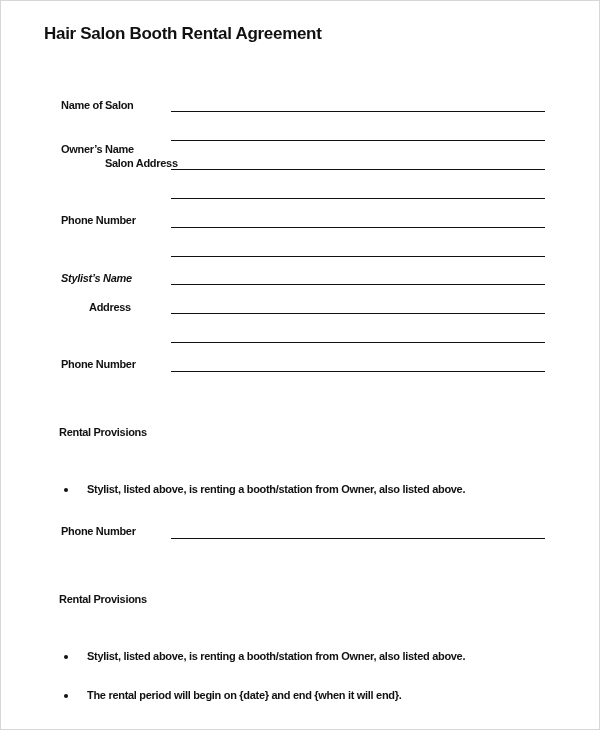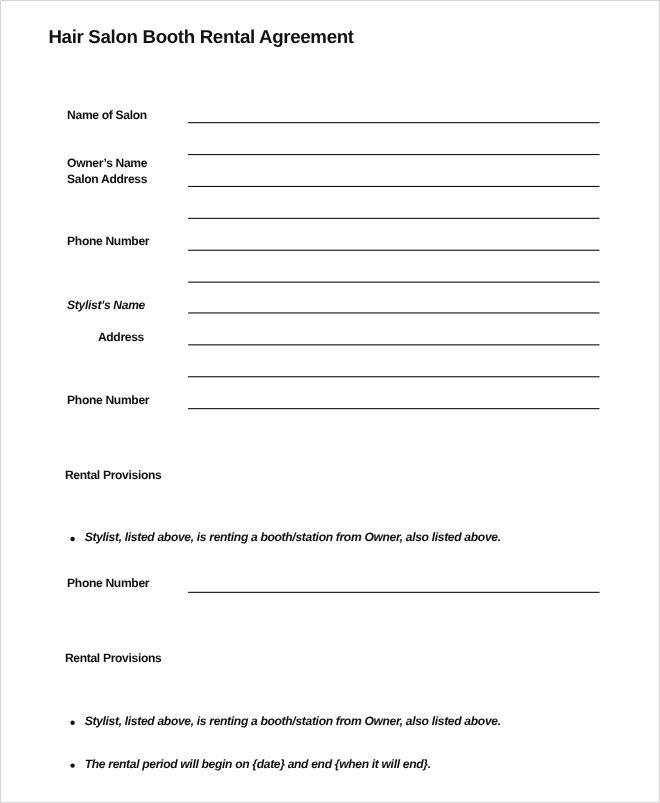--- a/index.html
+++ b/index.html
@@ -52,38 +52,37 @@
     }
     .bullet {
       position: absolute;
       left: 63px;
       width: 4px;
       height: 4px;
       border-radius: 50%;
       background: #111111;
     }
     .bullet-text {
-      left: 76px;
-      font-style: italic;
+      left: 86px;
     }
   </style>
 </head>
 <body>
 
 <div class="page">
 
   <div class="text title">Hair Salon Booth Rental Agreement</div>
 
   <div class="text label" style="top:98px;">Name of Salon</div>
   <div class="line" style="top:110px;"></div>
 
   <div class="text label" style="top:142px;">Owner’s Name</div>
   <div class="line" style="top:139px;"></div>
 
-  <div class="text label" style="top:156px;">Salon Address</div>
+  <div class="text label" style="top:156px;margin-left:44px;">Salon Address</div>
   <div class="line" style="top:168px;"></div>
 
   <div class="line" style="top:197px;"></div>
 
   <div class="text label" style="top:213px;">Phone Number</div>
   <div class="line" style="top:226px;"></div>
 
   <div class="line" style="top:255px;"></div>
 
   <div class="text label" style="top:271px;font-style:italic;">Stylist’s Name</div>

